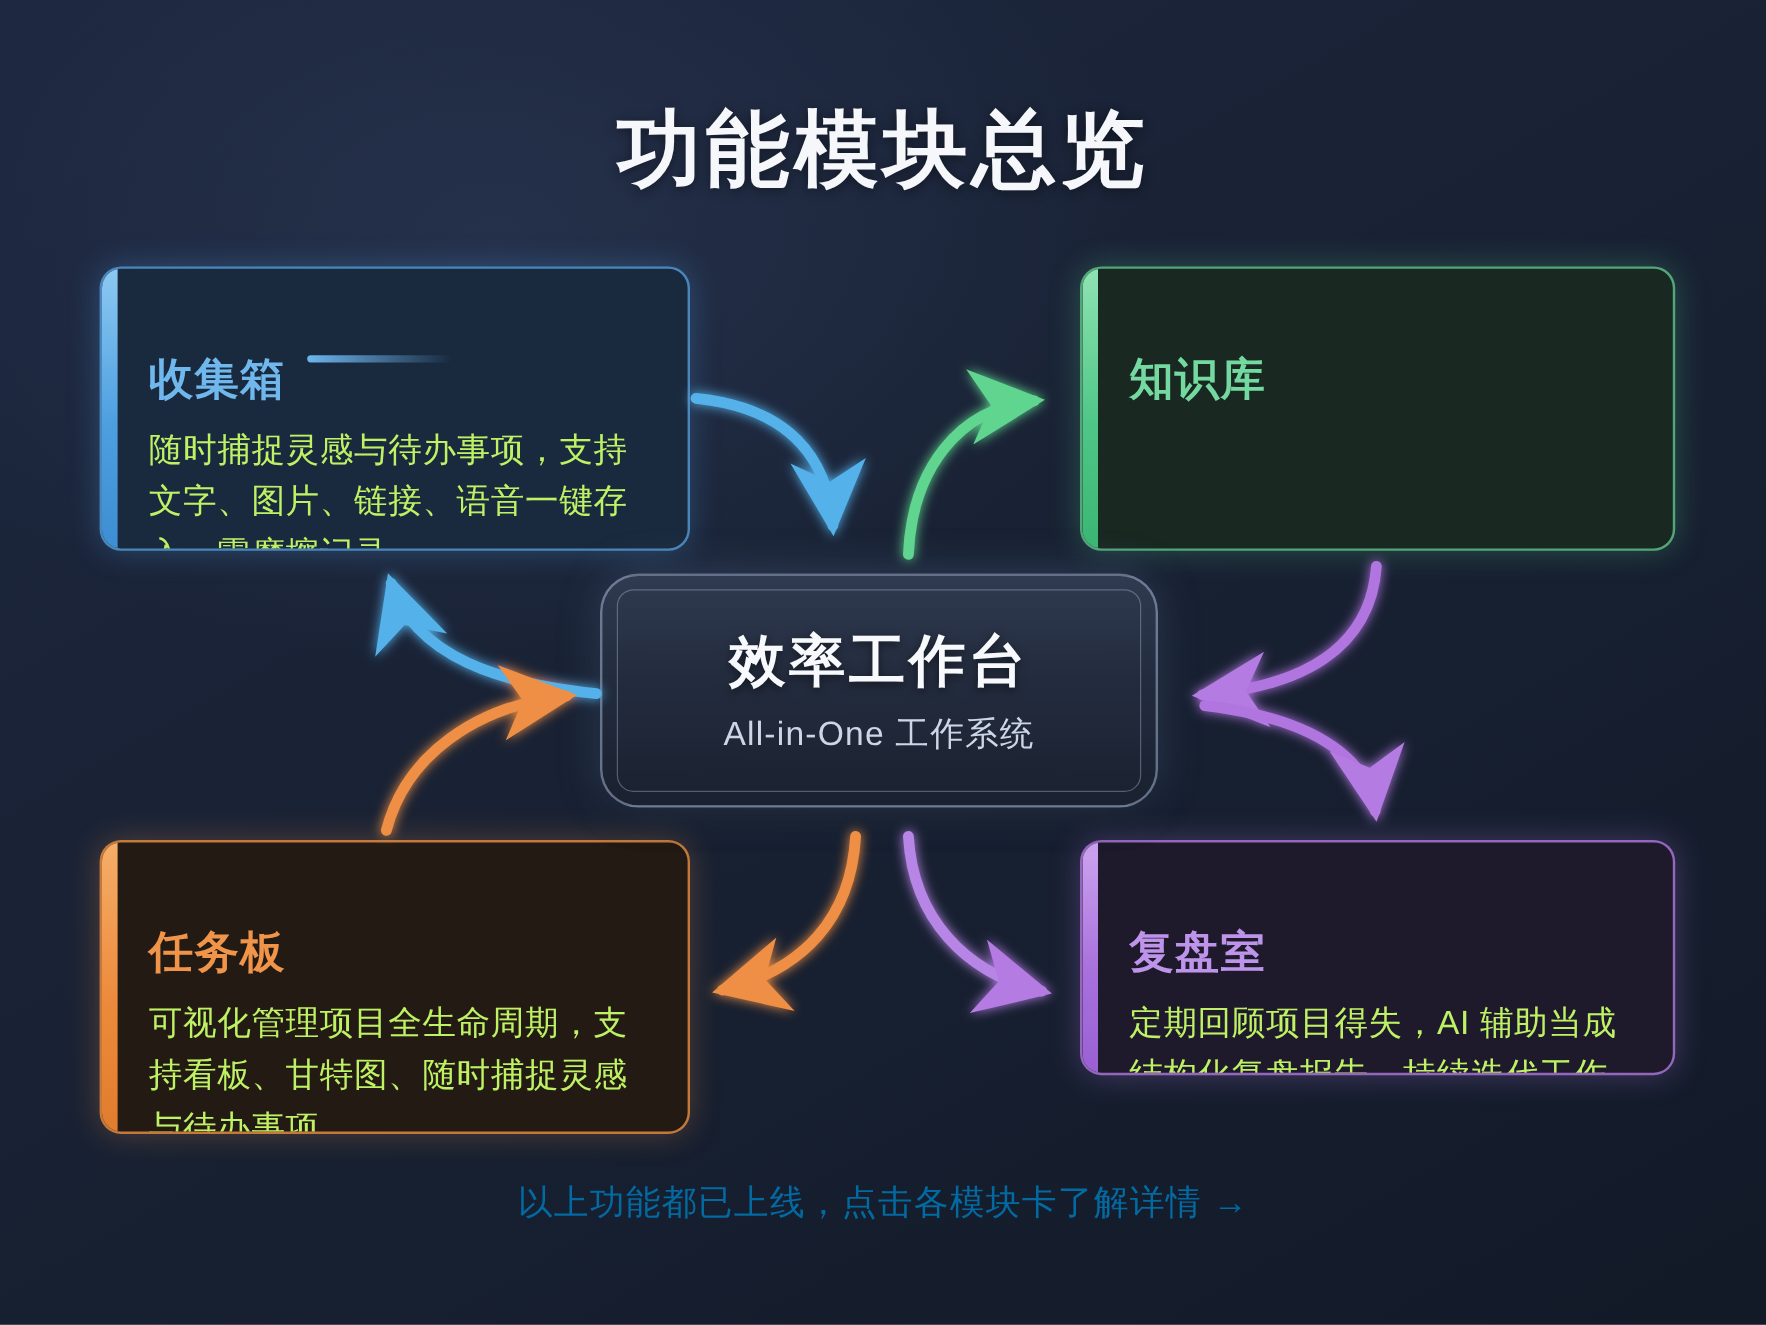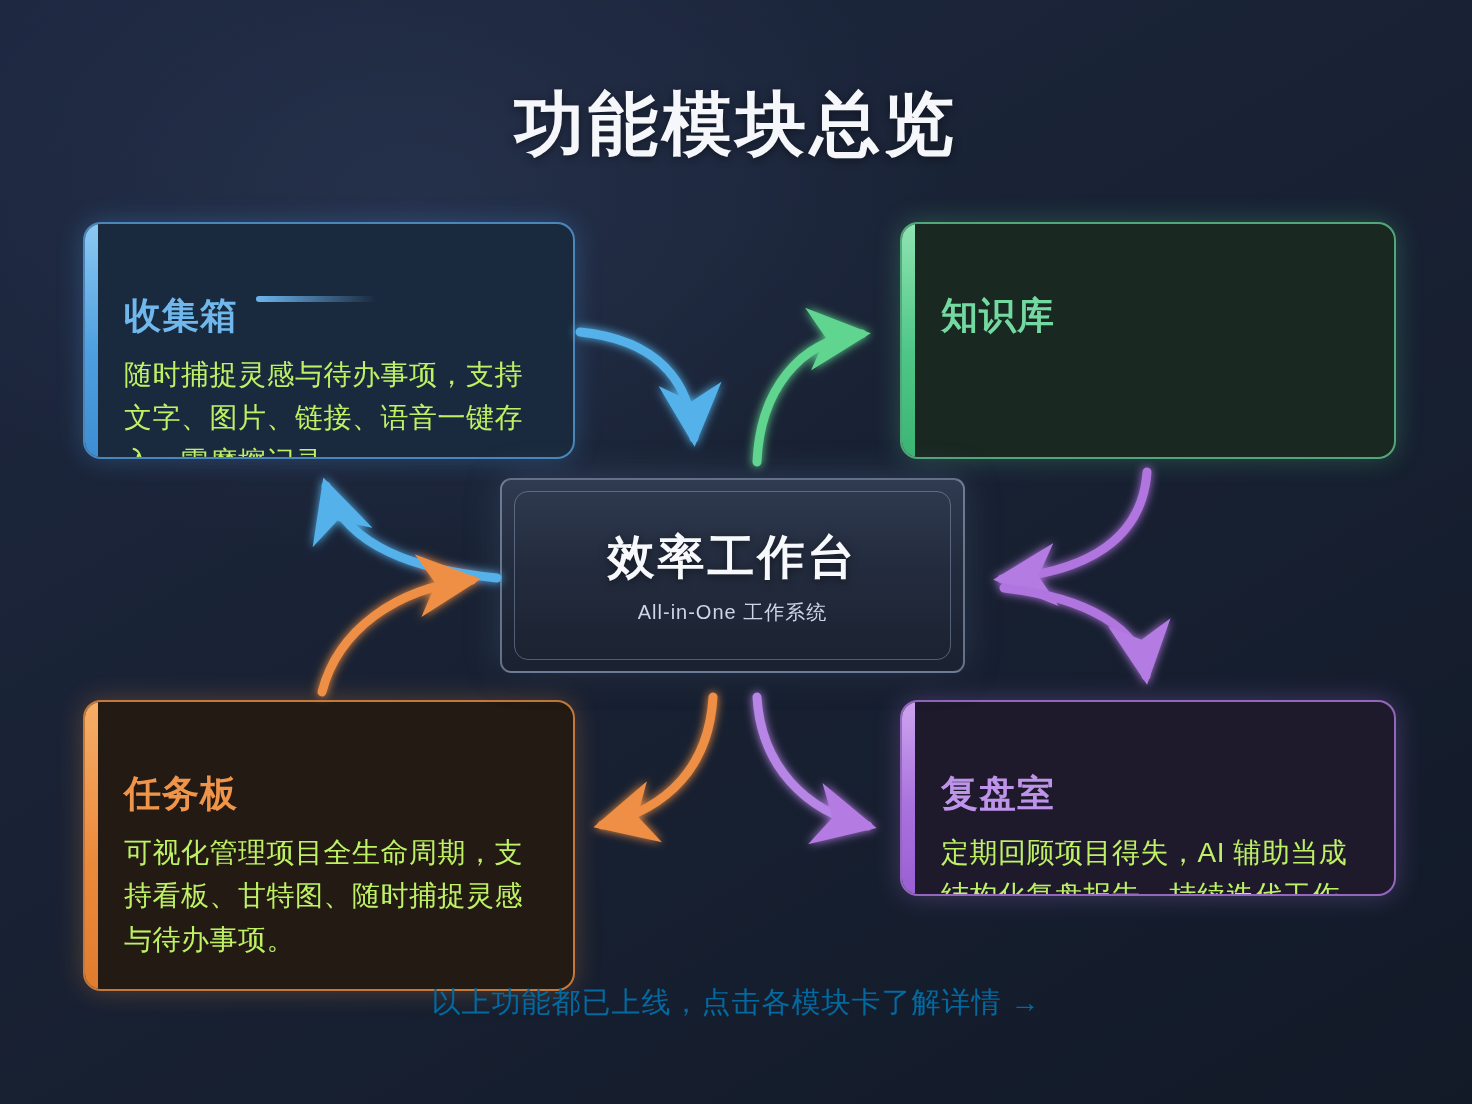--- a/index.html
+++ b/index.html
@@ -30,21 +30,21 @@
     border-radius: 18px;
     overflow: hidden;
     cursor: pointer;
   }
   .card-inbox     { left: 83px;  top: 222px; width: 492px; height: 237px;
                     background: #1a2a3e; border: 2px solid rgba(92,166,228,0.75);
                     box-shadow: 0 0 26px rgba(80,160,230,0.30); }
   .card-knowledge { left: 900px; top: 222px; width: 496px; height: 237px;
                     background: #1a2822; border: 2px solid rgba(100,210,150,0.75);
                     box-shadow: 0 0 26px rgba(90,210,145,0.28); }
-  .card-tasks     { left: 83px;  top: 700px; width: 492px; height: 291px;
+  .card-tasks     { left: 83px;  top: 700px; width: 492px; height: 245px;
                     background: #221a13; border: 2px solid rgba(238,145,70,0.8);
                     box-shadow: 0 0 26px rgba(238,145,70,0.28); }
   .card-review    { left: 900px; top: 700px; width: 496px; height: 196px;
                     background: #1e1a2c; border: 2px solid rgba(178,122,226,0.8);
                     box-shadow: 0 0 26px rgba(175,120,225,0.30); }
 
   .accent-bar {
     position: absolute; left: 0; top: 0; bottom: 0; width: 13px;
   }
   .bar-blue   { background: linear-gradient(180deg, #8cc9f2 0%, #4e9fe0 55%, #3d8ed2 100%); }
@@ -65,37 +65,37 @@
     background: linear-gradient(90deg, #6db5ee 0%, rgba(109,181,238,0) 100%);
     margin-top: 6px;
   }
   .card-desc {
     font-size: 28px; line-height: 1.55; color: #bef264; letter-spacing: 0.5px;
   }
 
   
   .center-card {
     position: absolute; left: 500px; top: 478px; width: 465px; height: 195px;
-    border-radius: 11px;
+    border-radius: 32px;
     background: linear-gradient(180deg, #303a50 0%, #232c3e 45%, #1a2130 100%);
     border: 2px solid rgba(160,178,208,0.55);
     box-shadow: 0 0 34px rgba(100,125,170,0.35), 0 10px 24px rgba(0,0,0,0.35);
   }
   .center-inner {
     position: absolute; left: 12px; top: 11px; right: 12px; bottom: 11px;
     border: 1.5px solid rgba(150,168,198,0.45);
     border-radius: 14px;
     display: flex; flex-direction: column; align-items: center; justify-content: center;
     gap: 10px;
   }
   .center-title {
     font-size: 47px; font-weight: 900; color: #f7f9fc; letter-spacing: 3px;
     text-shadow: 0 2px 8px rgba(0,0,0,0.5);
   }
-  .center-subtitle { font-size: 20px; color: #ccd6e4; letter-spacing: 1px; }
+  .center-subtitle { font-size: 28px; color: #ccd6e4; letter-spacing: 1px; }
 
   
   .footer-note {
     position: absolute; left: 0; width: 100%; top: 983px;
     text-align: center; font-size: 29px; color: #0369a1; letter-spacing: 1px;
   }
 
   
   svg.arrows { position: absolute; left: 0; top: 0; z-index: 5; pointer-events: none; }
 </style>

